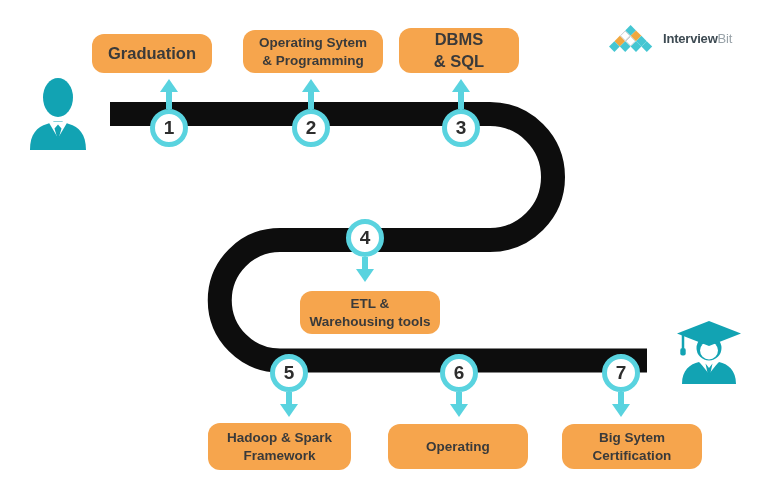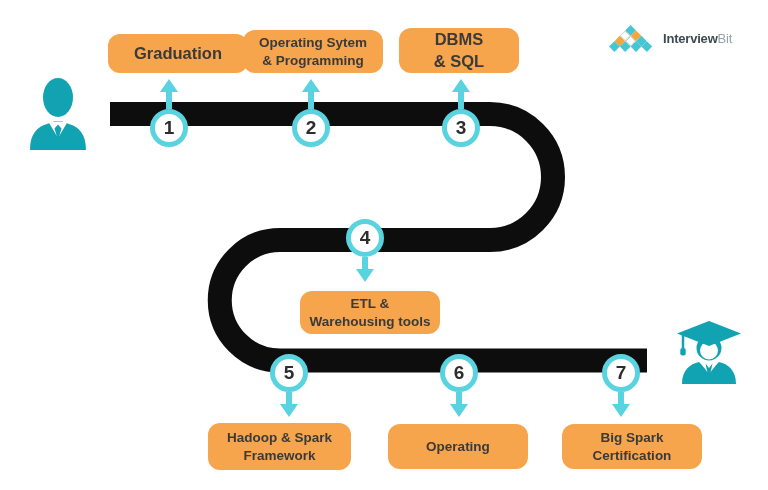--- a/index.html
+++ b/index.html
@@ -98,21 +98,21 @@
         </g>
       <g transform="translate(37.8,22.6) rotate(45)">
           <rect x="-3.8" y="-3.8" width="7.6" height="7.6" fill="#45C6D2"></rect>
         </g>
     </svg>
     <div class="logo-text">
       <span class="primary">Interview</span><span class="secondary">Bit</span>
     </div>
   </div>
 
-  <div class="box fs-lg" style="left:108px;top:34px;width:140px;height:39px">
+  <div class="box fs-lg" style="left:92px;top:34px;width:120px;height:39px">
     <div class="l">Graduation</div>
   </div>
   <div class="box fs-sm" style="left:243px;top:30px;width:140px;height:43px">
     <div class="l">Operating Sytem</div>
     <div class="l">&amp; Programming</div>
   </div>
   <div class="box fs-lg" style="left:399px;top:28px;width:120px;height:45px">
     <div class="l">DBMS</div>
     <div class="l">&amp; SQL</div>
   </div>
@@ -121,21 +121,21 @@
     <div class="l">Framework</div>
   </div>
   <div class="box fs-sm" style="left:300px;top:291px;width:140px;height:43px">
     <div class="l">ETL &amp;</div>
     <div class="l">Warehousing tools</div>
   </div>
   <div class="box fs-sm" style="left:388px;top:424px;width:140px;height:45px">
     <div class="l">Operating</div>
   </div>
   <div class="box fs-sm" style="left:562px;top:424px;width:140px;height:45px">
-    <div class="l">Big Spark</div>
+    <div class="l">Big Sytem</div>
     <div class="l">Certification</div>
   </div>
 
   <div class="arrow" style="left:160px;top:79px">
     <div class="head-up"></div>
       <div class="stem" style="height:17px"></div>
   </div>
   <div class="arrow" style="left:302px;top:79px">
     <div class="head-up"></div>
       <div class="stem" style="height:17px"></div>

